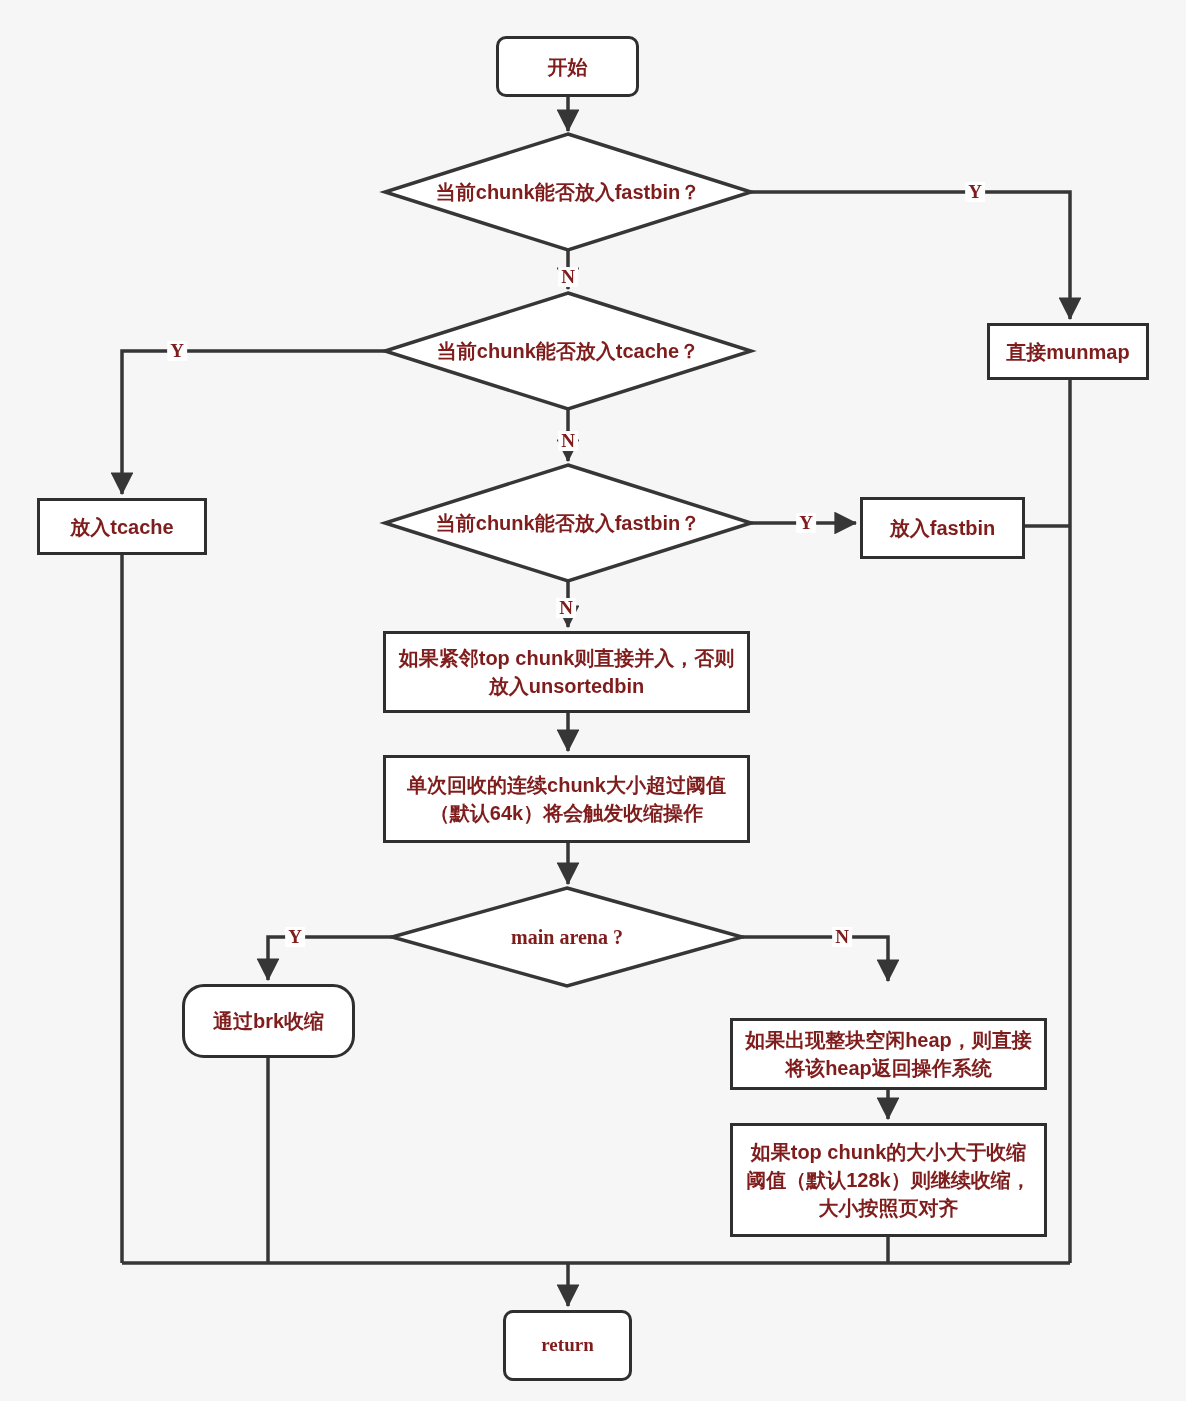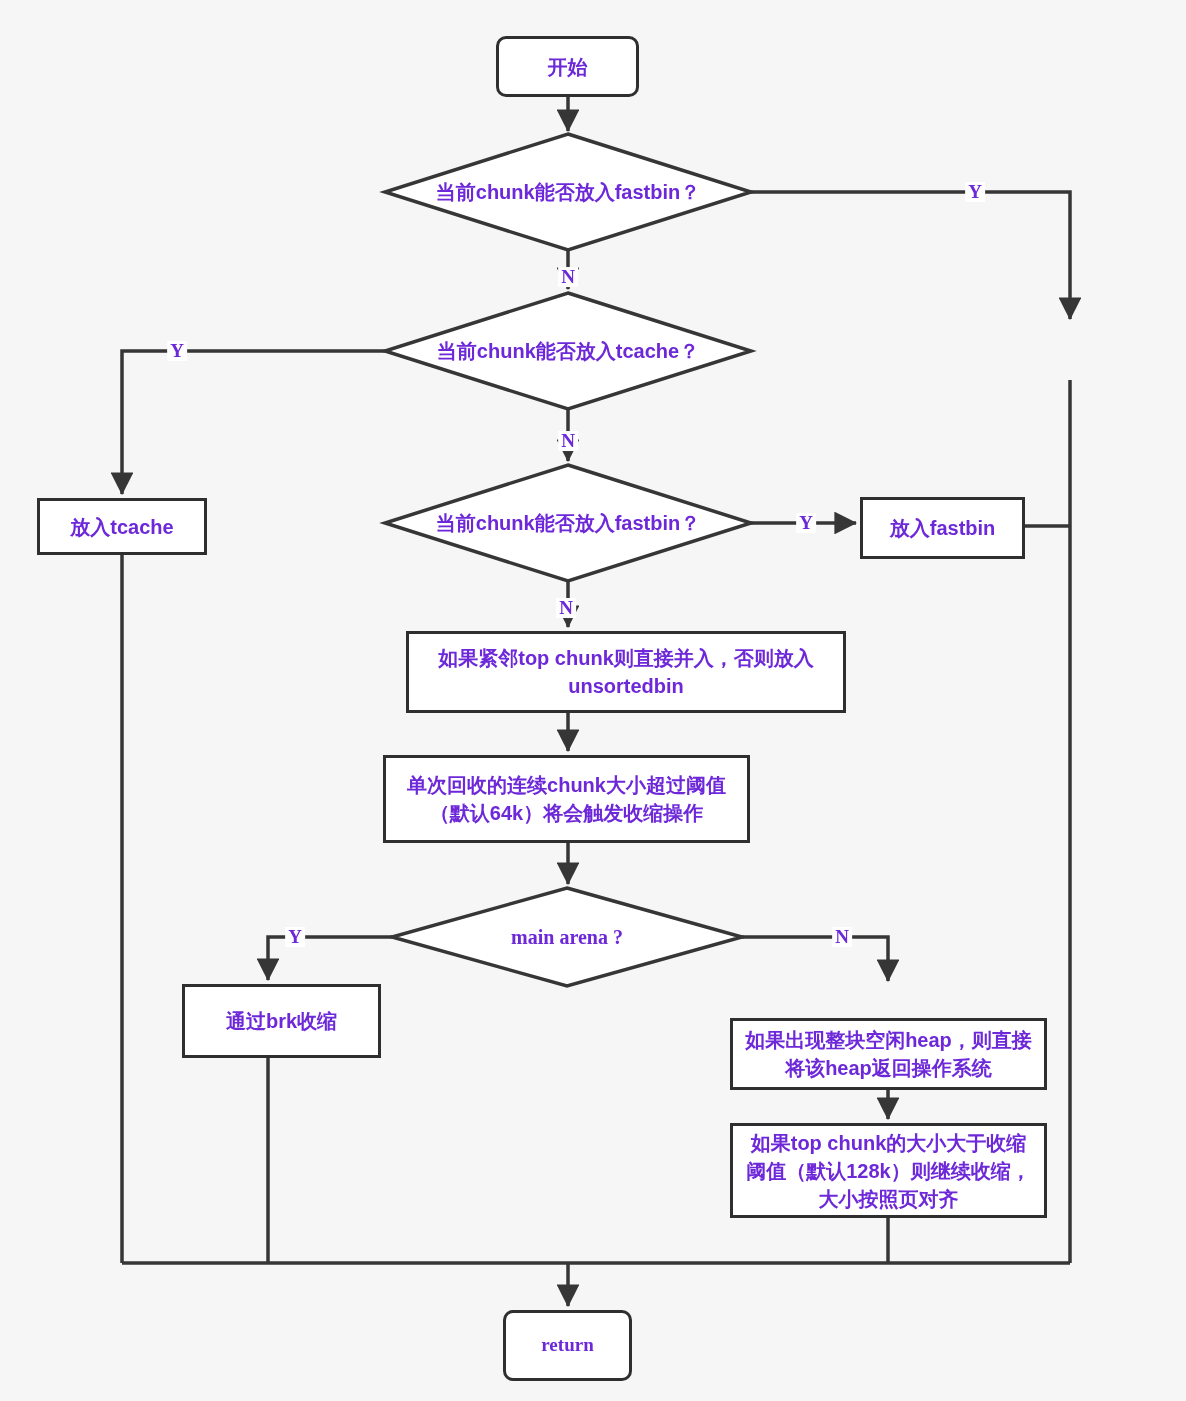--- a/index.html
+++ b/index.html
@@ -1,18 +1,18 @@
 <!DOCTYPE html>
 <html><head>
 <meta charset="utf-8">
 <style>
   html,body{margin:0;padding:0;background:#e9e9e9;}
   .canvas{
     position:relative;width:1186px;height:1401px;background:#f6f6f6;
-    font-family:"Liberation Sans",sans-serif;color:#6d28d9;overflow:hidden;
+    font-family:"Liberation Sans",sans-serif;color:#7f1d1d;overflow:hidden;
   }
   .edges{position:absolute;left:0;top:0;width:1186px;height:1401px;}
   .edges polyline{fill:none;stroke:#363636;stroke-width:3.5;}
   .edges polygon.diamond{fill:#ffffff;stroke:#363636;stroke-width:3.5;stroke-linejoin:miter;}
   .node{
     position:absolute;background:#ffffff;border:3px solid #2f2f2f;box-sizing:border-box;
     display:flex;align-items:center;justify-content:center;text-align:center;
     font-weight:bold;font-size:20px;line-height:1.4;padding:2px 8px;
   }
   .rounded{border-radius:10px;}
@@ -62,46 +62,49 @@
     <polygon class="diamond" points="568,134 751,192 568,250 385,192"></polygon>
     <polygon class="diamond" points="568,293 751,351 568,409 385,351"></polygon>
     <polygon class="diamond" points="568,465 751,523 568,581 385,523"></polygon>
     <polygon class="diamond" points="567,888 742,937 567,986 392,937"></polygon>
   </svg>
 
   <div class="node rounded" style="left:496px;top:36px;width:143px;height:61px;">
     <span>开始</span>
   </div>
 
+  <div class="node" style="left:987px;top:323px;width:162px;height:57px;">
+    <span>直接munmap</span>
+  </div>
 
   <div class="node" style="left:37px;top:498px;width:170px;height:57px;">
     <span>放入tcache</span>
   </div>
 
   <div class="node" style="left:860px;top:497px;width:165px;height:62px;justify-content:center;">
     <span>放入fastbin</span>
   </div>
 
-  <div class="node" style="left:383px;top:631px;width:440px;height:82px;margin-left:23px;">
+  <div class="node" style="left:383px;top:631px;width:367px;height:82px;">
     <span>如果紧邻top chunk则直接并入，否则放入unsortedbin</span>
   </div>
 
   <div class="node" style="left:383px;top:755px;width:367px;height:88px;">
     <span>单次回收的连续chunk大小超过阈值（默认64k）将会触发收缩操作</span>
   </div>
 
-  <div class="node" style="left:182px;top:984px;width:199px;height:74px;">
+  <div class="node" style="left:182px;top:984px;width:173px;height:74px;border-radius:22px;">
     <span>通过brk收缩</span>
   </div>
 
   <div class="node" style="left:730px;top:985px;width:317px;height:72px;margin-top:33px;">
     <span>如果出现整块空闲heap，则直接将该heap返回操作系统</span>
   </div>
 
-  <div class="node" style="left:730px;top:1123px;width:317px;height:95px;justify-content:center;">
+  <div class="node" style="left:730px;top:1123px;width:317px;height:114px;justify-content:center;">
     <span>如果top chunk的大小大于收缩阈值（默认128k）则继续收缩，大小按照页对齐</span>
   </div>
 
   <div class="node rounded serif" style="left:503px;top:1310px;width:129px;height:71px;font-size:19px;">
     <span>return</span>
   </div>
 
   <div class="dlabel" style="left:568px;top:192px;">当前chunk能否放入fastbin？</div>
   <div class="dlabel" style="left:568px;top:351px;">当前chunk能否放入tcache？</div>
   <div class="dlabel" style="left:568px;top:523px;">当前chunk能否放入fastbin？</div>

